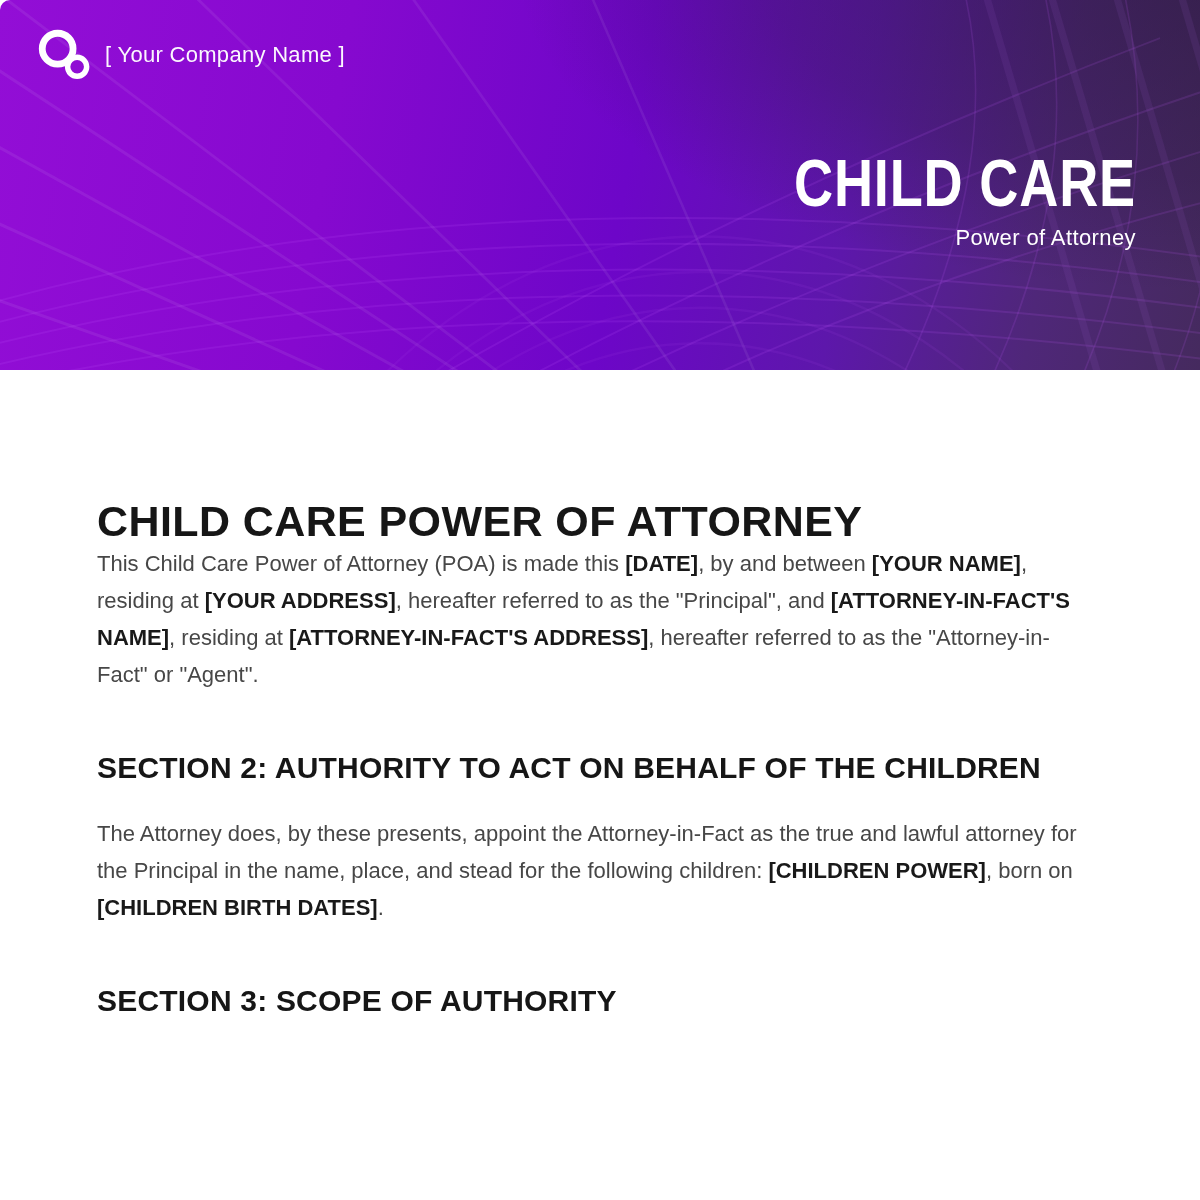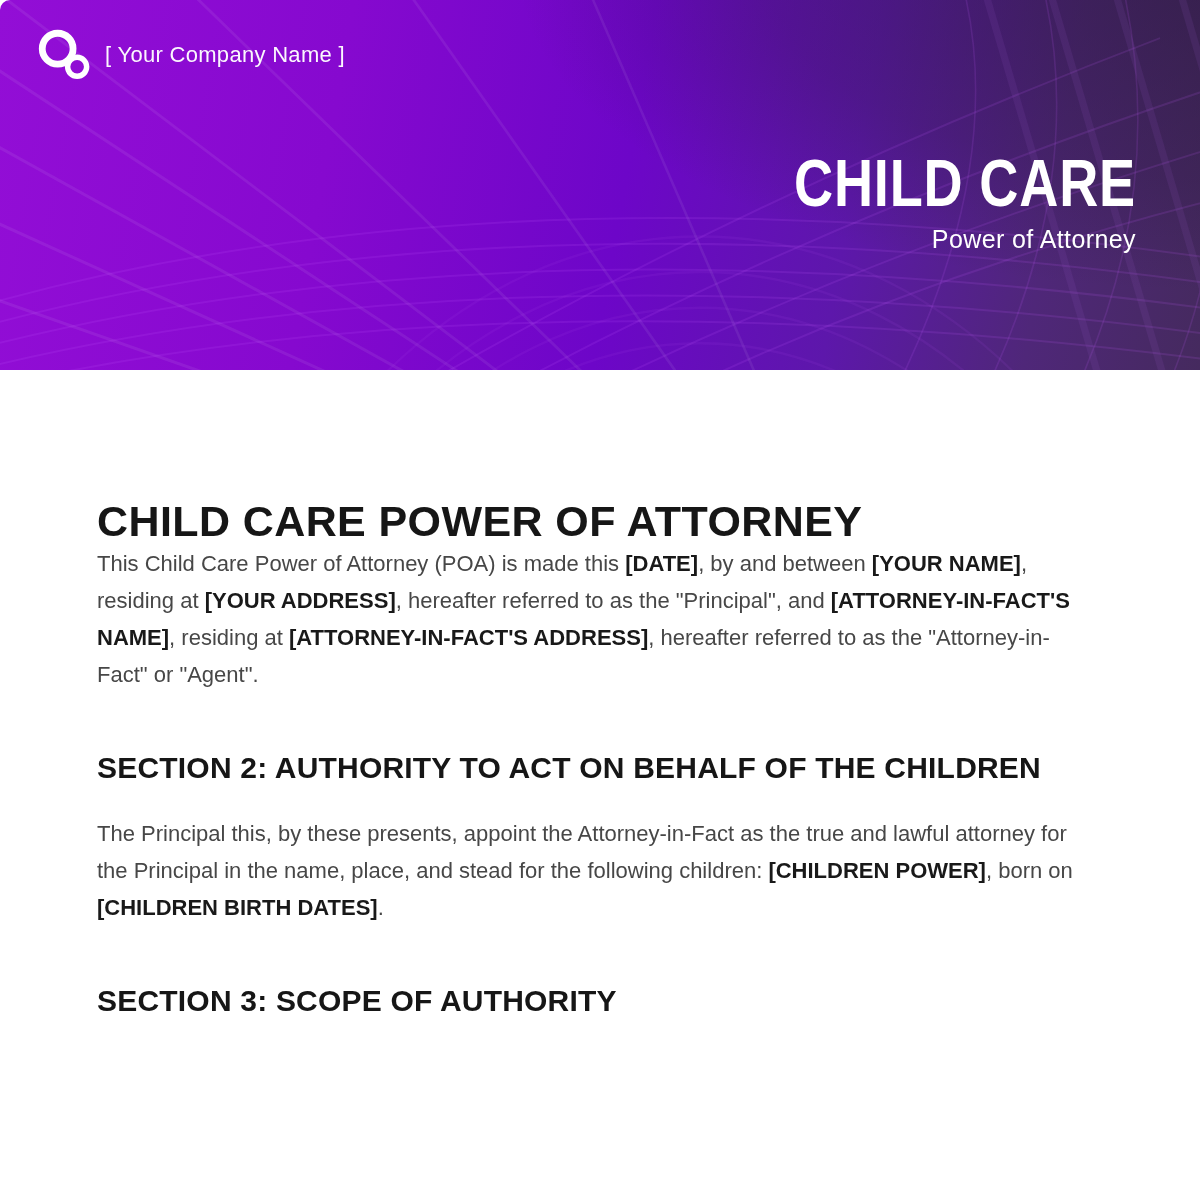--- a/index.html
+++ b/index.html
@@ -32,21 +32,21 @@
 
   .banner-titles {
     position: absolute; top: 133px; right: 64px;
     text-align: right; color: #ffffff; margin-top: 17px;
   }
   .banner-title {
     font-size: 66px; font-weight: 700; line-height: 1;
     letter-spacing: 1px; white-space: nowrap;
     display: inline-block; transform: scaleX(0.82); transform-origin: 100% 50%;
   }
-  .banner-subtitle { font-size: 25px; font-weight: 400; margin-top: 9px; letter-spacing: 0.4px; }
+  .banner-subtitle { font-size: 22px; font-weight: 400; margin-top: 9px; letter-spacing: 0.4px; }
 
   
   .page { padding: 0 97px; }
   .doc-title {
     margin: 127px 0 0;
     text-align: left;
     font-size: 43px; font-weight: 700; line-height: 48px;
     letter-spacing: 0.4px;
     color: #161616;
   }
@@ -126,16 +126,16 @@
     <div class="banner-title">CHILD CARE</div>
     <div class="banner-subtitle">Power of Attorney</div>
   </div>
 </header>
 
 <main class="page">
   <h1 class="doc-title">CHILD CARE POWER OF ATTORNEY</h1>
   <div class="sections">
       <p class="section-paragraph"><span>This Child Care Power of Attorney (POA) is made this </span><strong>[DATE]</strong><span>, by and between </span><strong>[YOUR NAME]</strong><span>, residing at </span><strong>[YOUR ADDRESS]</strong><span>, hereafter referred to as the "Principal", and </span><strong>[ATTORNEY-IN-FACT'S NAME]</strong><span>, residing at </span><strong>[ATTORNEY-IN-FACT'S ADDRESS]</strong><span>, hereafter referred to as the "Attorney-in-Fact" or "Agent".</span></p>
       <h2 class="section-heading">SECTION 2: AUTHORITY TO ACT ON BEHALF OF THE CHILDREN</h2>
-      <p class="section-paragraph"><span>The Principal this, by these presents, appoint the Attorney-in-Fact as the true and lawful attorney for the Principal in the name, place, and stead for the following children: </span><strong>[CHILDREN POWER]</strong><span>, born on </span><strong>[CHILDREN BIRTH DATES]</strong><span>.</span></p>
+      <p class="section-paragraph"><span>The Attorney does, by these presents, appoint the Attorney-in-Fact as the true and lawful attorney for the Principal in the name, place, and stead for the following children: </span><strong>[CHILDREN POWER]</strong><span>, born on </span><strong>[CHILDREN BIRTH DATES]</strong><span>.</span></p>
       <h2 class="section-heading">SECTION 3: SCOPE OF AUTHORITY</h2>
     </div>
 </main>
 
 </body></html>

